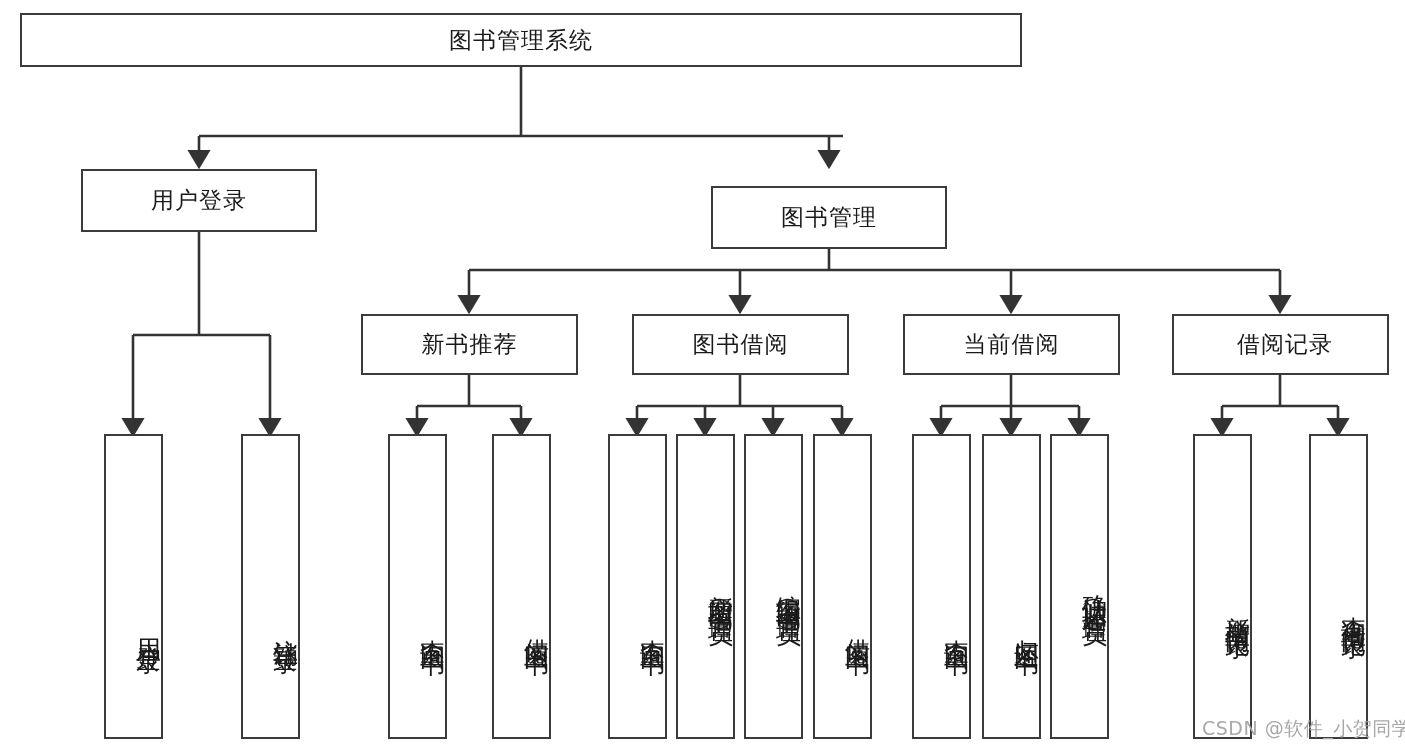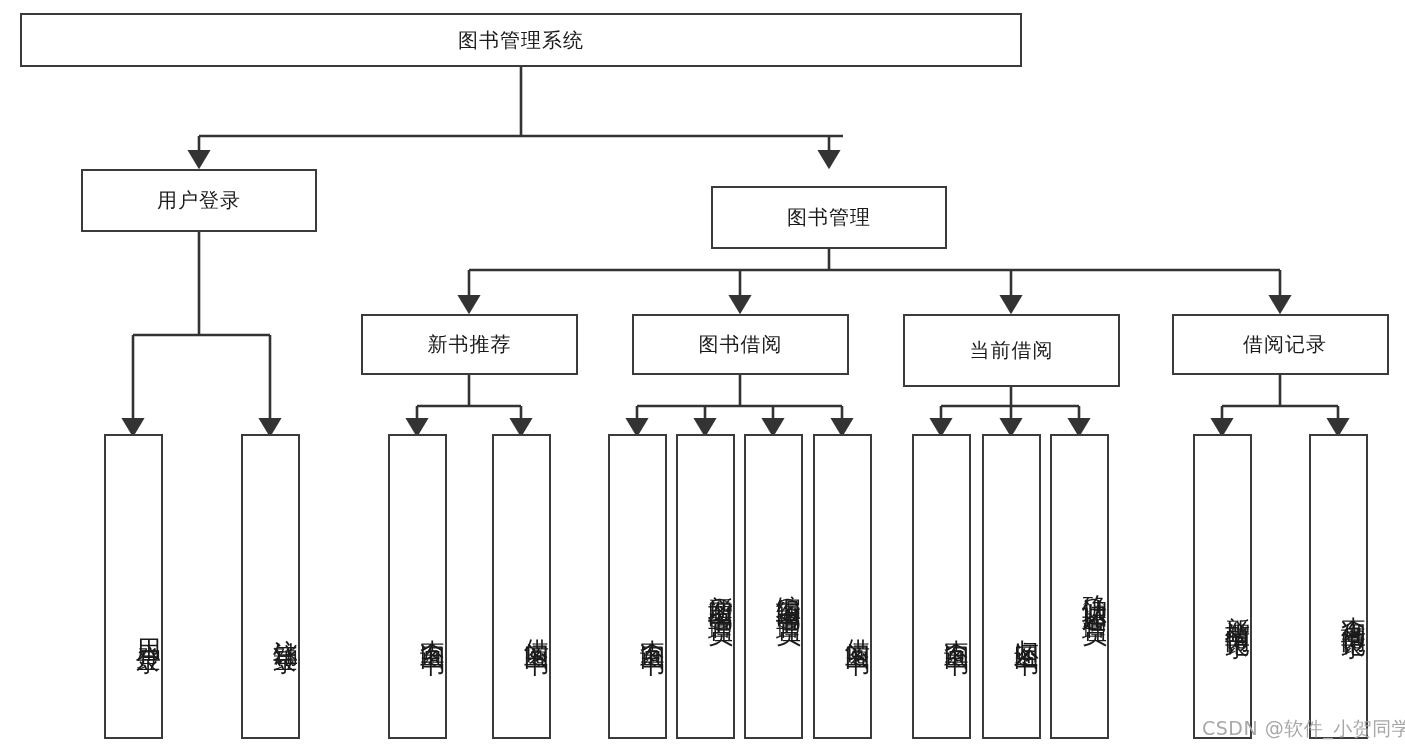--- a/index.html
+++ b/index.html
@@ -29,21 +29,21 @@
     position: absolute;
     box-sizing: border-box;
     background: #ffffff;
     border: 2.5px solid #3b3b3b;
     display: flex;
     align-items: center;
     justify-content: center;
     color: #1a1a1a;
   }
   .node.horiz {
-    font-size: 20px;
+    font-size: 23px;
     letter-spacing: 1px;
   }
   .node.vert {
     writing-mode: vertical-rl;
     text-orientation: upright;
     font-size: 25px;
     letter-spacing: 4px;
     align-items: flex-start;
     justify-content: center;
     padding-top: 16px;
@@ -129,21 +129,21 @@
   <div class="node horiz" style="left:711px; top:186px; width:236px; height:63px;">
     <span class="lbl">图书管理</span>
   </div>
 
   <div class="node horiz" style="left:361px; top:314px; width:217px; height:61px;">
     <span class="lbl">新书推荐</span>
   </div>
   <div class="node horiz" style="left:632px; top:314px; width:217px; height:61px;align-items:center;">
     <span class="lbl">图书借阅</span>
   </div>
-  <div class="node horiz" style="left:903px; top:314px; width:217px; height:73px;">
+  <div class="node horiz" style="left:903px; top:314px; width:217px; height:61px;">
     <span class="lbl">当前借阅</span>
   </div>
   <div class="node horiz" style="left:1172px; top:314px; width:217px; height:61px;padding-left:9px;">
     <span class="lbl">借阅记录</span>
   </div>
 
   <div class="node vert" style="left:104px; top:434px; width:59px; height:305px; padding-top:80px;">
     <span class="lbl">用户登录</span>
   </div>
   <div class="node vert" style="left:241px; top:434px; width:59px; height:305px; padding-top:80px;">

